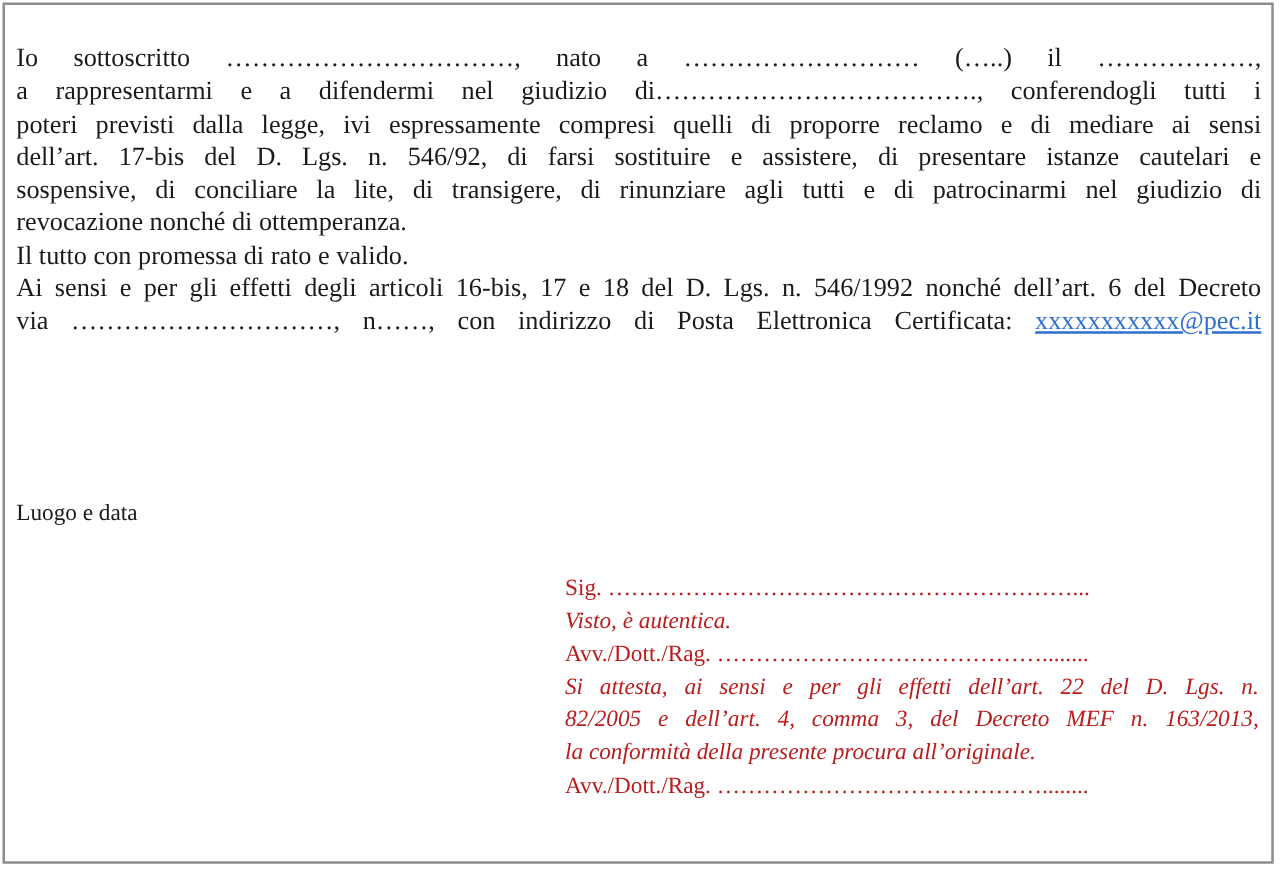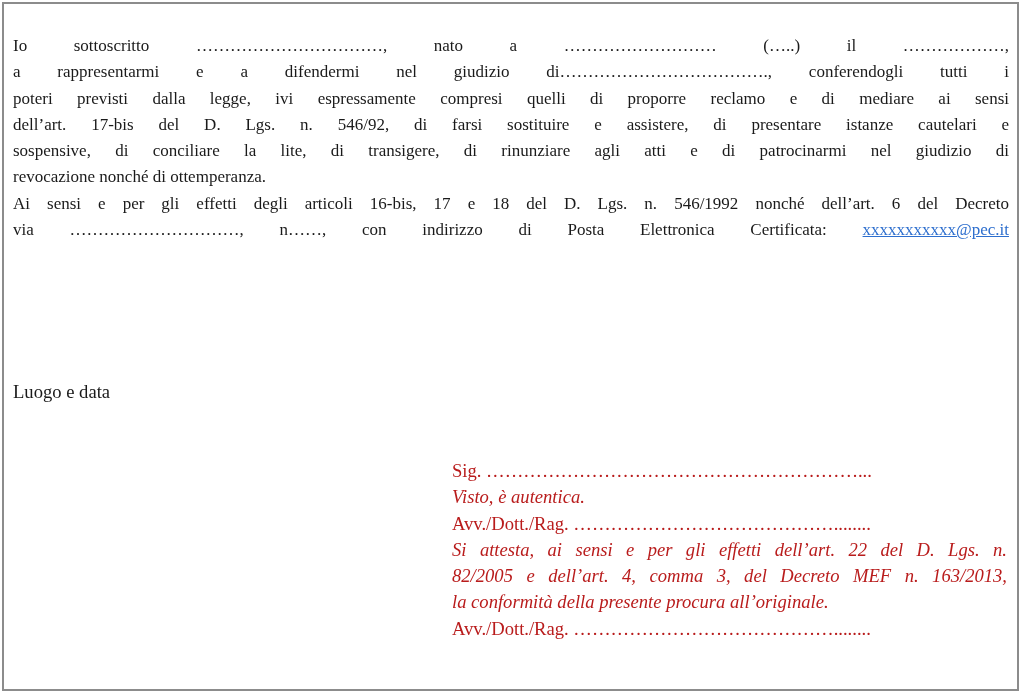--- a/index.html
+++ b/index.html
@@ -22,21 +22,21 @@
     border: 2px solid #8c8c8c;
     box-sizing: border-box;
     background: #ffffff;
   }
   .doc {
     position: absolute;
     left: 13px;
     top: 33px;
     width: 996px;
     font-family: "Liberation Serif", "DejaVu Serif", serif;
-    font-size: 17px;
+    font-size: 21px;
     line-height: 26.3px;
     color: #1a1a1a;
   }
   .para {
     margin: 0;
     text-align: justify;
     text-align-last: left;
   }
   .line {
     display: block;
@@ -70,40 +70,43 @@
   .italic {
     font-style: italic;
   }
   .justify-line {
     text-align: justify;
     text-align-last: justify;
   }
   .luogo {
     position: absolute;
     left: 13px;
-    top: 379px;
+    top: 398px;
     font-family: "Liberation Serif", "DejaVu Serif", serif;
     font-size: 18.6px;
     line-height: 26.3px;
     color: #1a1a1a;
   }
 </style>
 </head>
 <body>
 
 <div class="frame"></div>
 
 <div class="doc">
   <div class="para">
     <span class="line">Io sottoscritto ……………………………, nato a ……………………… (…..) il ………………,</span>
     <span class="line">a rappresentarmi e a difendermi nel giudizio di………………………………., conferendogli tutti i</span>
     <span class="line">poteri previsti dalla legge, ivi espressamente compresi quelli di proporre reclamo e di mediare ai sensi</span>
     <span class="line">dell’art. 17-bis del D. Lgs. n. 546/92, di farsi sostituire e assistere, di presentare istanze cautelari e</span>
-    <span class="line">sospensive, di conciliare la lite, di transigere, di rinunziare agli atti e di patrocinarmi nel giudizio di</span>
+    <span class="line">sospensive, di conciliare la lite, di transigere, di rinunziare agli tutti e di patrocinarmi nel giudizio di</span>
     <span class="line last">revocazione nonché di ottemperanza.</span>
+  </div>
+  <div class="para">
+    <span class="line last">Il tutto con promessa di rato e valido.</span>
   </div>
   <div class="para">
     <span class="line">Ai sensi e per gli effetti degli articoli 16-bis, 17 e 18 del D. Lgs. n. 546/1992 nonché dell’art. 6 del Decreto</span>
     <span class="line"><span>via …………………………, n……, con indirizzo di Posta Elettronica Certificata: </span><a class="pec-link">xxxxxxxxxxx@pec.it</a></span>
   </div>
 </div>
 
 <div class="luogo">Luogo e data</div>
 
 <div class="sig-block">

